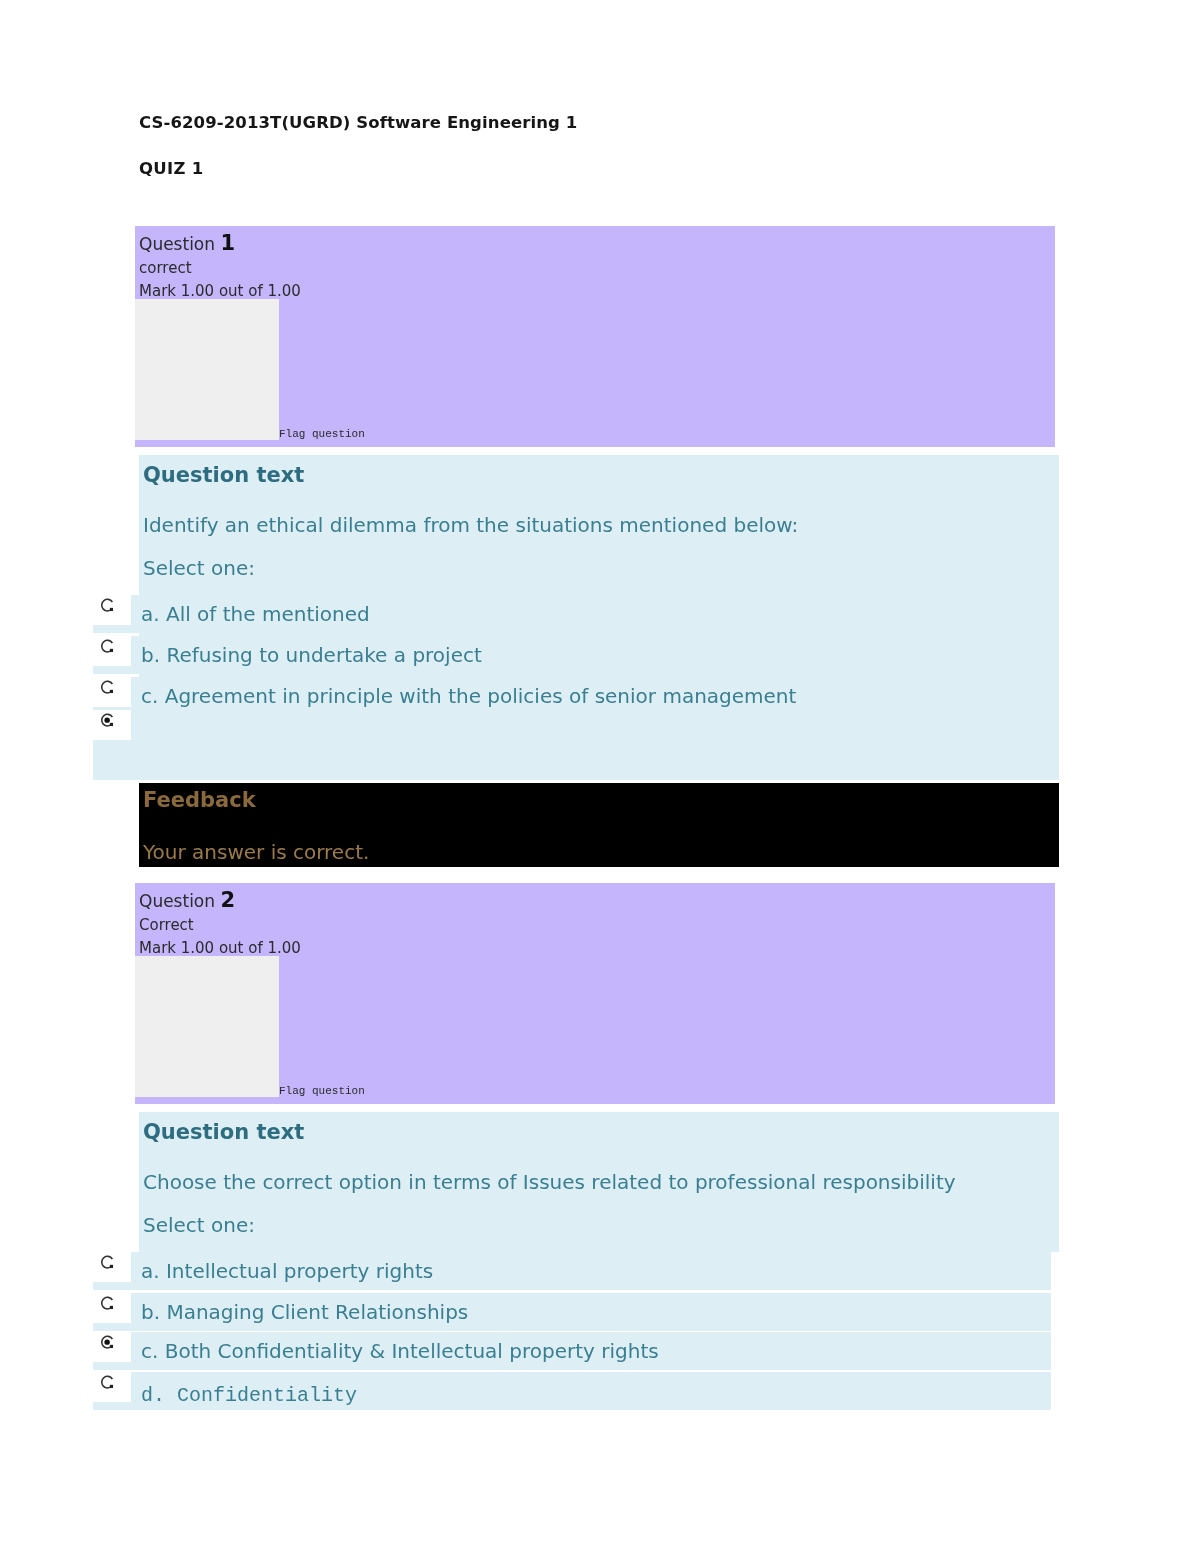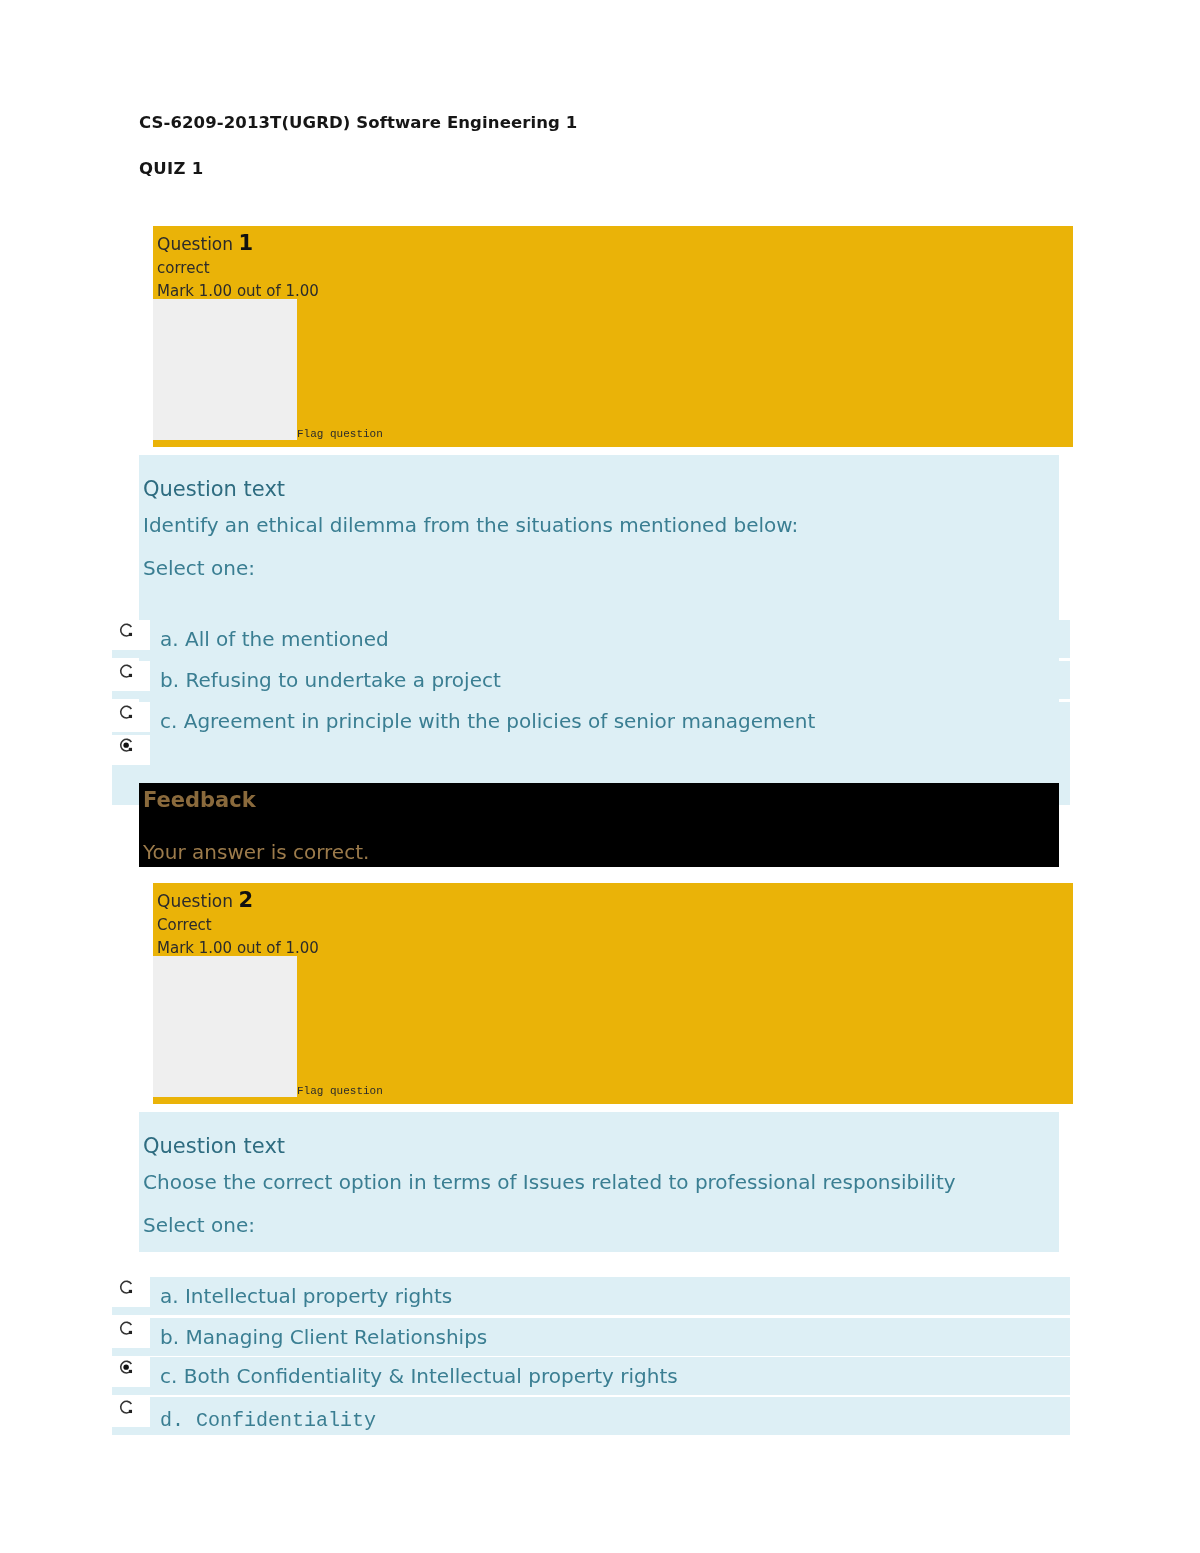--- a/index.html
+++ b/index.html
@@ -40,23 +40,23 @@
     font-size: 16.5px;
     font-weight: bold;
     color: #161616;
     letter-spacing: 0.3px;
     white-space: nowrap;
   }
 
   
   .qinfo {
     position: absolute;
-    left: 153px;
+    left: 135px;
     width: 920px;
-    background: #eab308;
+    background: #c4b5fd;
   }
   .qinfo-inner {
     position: absolute;
     left: 0px;
     top: 73px;
     width: 144px;
     bottom: 7px;
     background: #efefef;
   }
   .qinfo-text {
@@ -93,47 +93,45 @@
     position: absolute;
     left: 139px;
     width: 920px;
     background: #ddeff5;
     color: #2e6c80;
   }
   .qbody-title {
     position: absolute;
     left: 4px;
     font-size: 21px;
-    font-weight: normal;
+    font-weight: bold;
     color: #2e6c80;
     white-space: nowrap;
-    margin-top: 14px;
   }
   .qbody-text {
     position: absolute;
     left: 4px;
     font-size: 20px;
     color: #3a7e92;
     white-space: nowrap;
   }
   .qbody-selectone {
     position: absolute;
     left: 4px;
     font-size: 20px;
     color: #3a7e92;
     white-space: nowrap;
   }
 
   
   .option-row {
     position: absolute;
-    left: 112px;
+    left: 93px;
     width: 958px;
     background: #ddeff5;
-    margin-top: 25px;
   }
   .option-radio-bg {
     position: absolute;
     left: 0px;
     top: 0px;
     width: 38px;
     height: 30px;
     background: #ffffff;
   }
   .radio-glyph {

